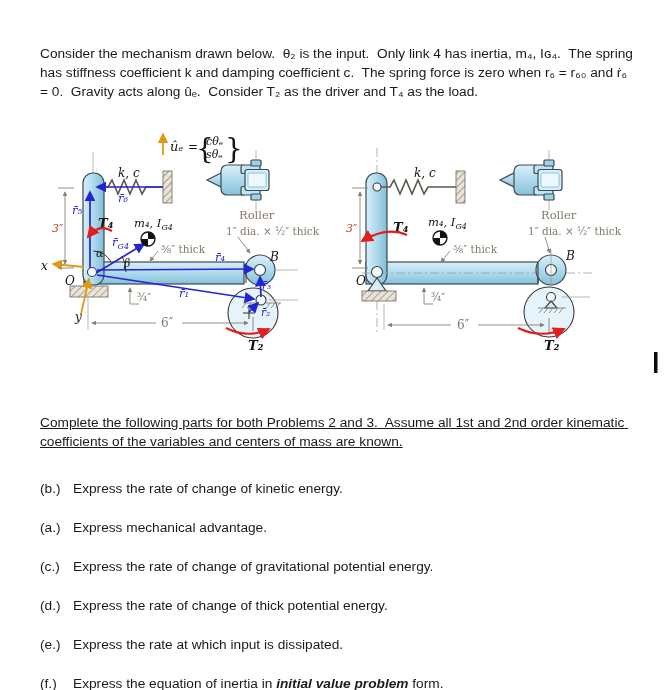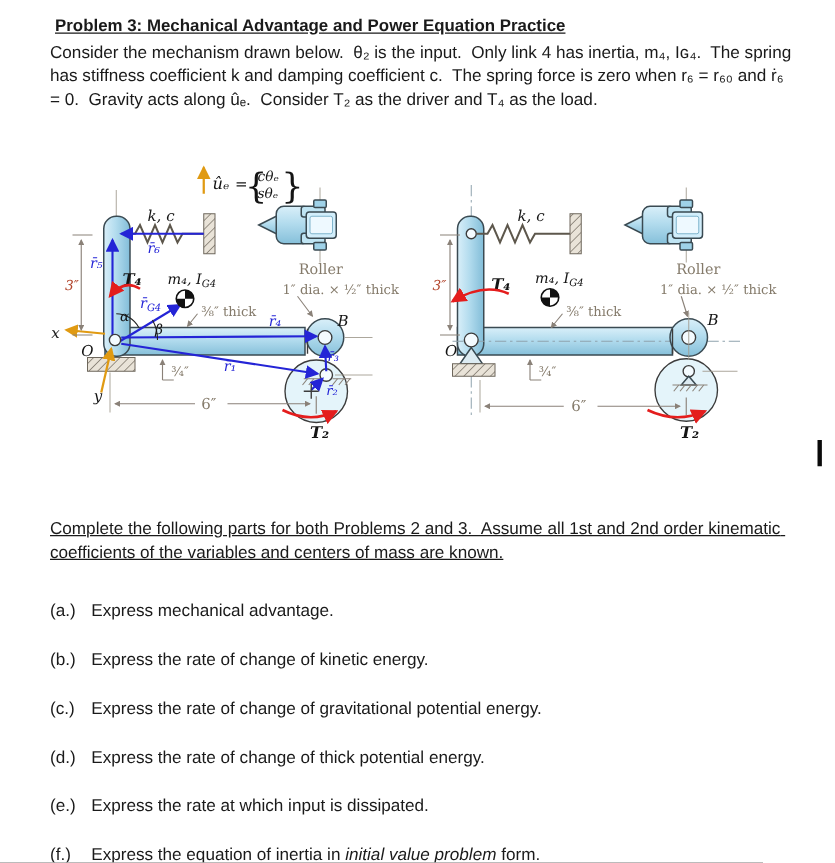--- a/index.html
+++ b/index.html
@@ -8,26 +8,26 @@
     font-family:"Liberation Sans", sans-serif; color:#1a1a1a; overflow:hidden;
   }
   .title{
     position:absolute; left:44px; top:13px; font-size:13.5px; font-weight:bold;
     text-decoration:underline; letter-spacing:0px; white-space:pre-wrap;
   }
   .para{
     position:absolute; left:40px; width:597px; font-size:13.7px; line-height:19px;
     white-space:pre-wrap;
   }
-  .intro{ top:32px; }
+  .intro{ top:44px; }
   .closing{ top:413px;text-decoration:underline; }
   .tasks{ position:absolute; left:40px; top:479px; width:600px; }
   .task{ font-size:13.7px; line-height:19px; margin-bottom:20px; white-space:pre-wrap; }
   .task .tlabel{ display:inline-block; width:33px; }
-  .task .it{ font-style:italic; }
+  .task .it{ font-style:italic;font-weight:bold; }
   svg{ position:absolute; left:0; top:120px; }
   
   .math{ font-family:"DejaVu Serif", serif; font-style:italic; fill:#141414; }
   .mbold{ font-weight:bold; }
   .blue{ fill:#2424d6; }
   .dimt{ font-family:"DejaVu Serif", serif; font-style:normal; fill:#847a6a; }
   .rust{ fill:#b2452c; }
   .vec{ stroke:#2424d6; stroke-width:1.7; fill:none; }
   .redln{ stroke:#e41d1d; stroke-width:2.1; fill:none; }
   .orln{ stroke:#e09a12; stroke-width:1.8; fill:none; }
@@ -37,21 +37,20 @@
   .cline{ stroke:#8fa3ad; stroke-width:0.8; stroke-dasharray:9 3 2 3; fill:none; }
   .outl{ stroke:#3a4a52; stroke-width:1.2; }
   .arc{ stroke:#222; stroke-width:0.9; fill:none; }
   .cursor{ fill:#0a0a0a; }
 </style>
 </head>
 <body>
 
 <div class="page">
 
-  <div class="title">Problem 3: Mechanical Advantage and Power Equation Practice</div>
   <div class="para intro">Consider the mechanism drawn below.  θ₂ is the input.  Only link 4 has inertia, m₄, Iɢ₄.  The spring has stiffness coefficient k and damping coefficient c.  The spring force is zero when r₆ = r₆₀ and ṙ₆ = 0.  Gravity acts along ûₑ.  Consider T₂ as the driver and T₄ as the load.</div>
 
   <svg width="668" height="262" viewBox="0 0 668 262">
     <defs>
       <linearGradient id="lgV" x1="0" y1="0" x2="1" y2="0">
         <stop offset="0" stop-color="#d9eff9"></stop>
           <stop offset="0.45" stop-color="#b3dcee"></stop>
           <stop offset="1" stop-color="#82bdd8"></stop>
       </linearGradient>
       <linearGradient id="lgH" x1="0" y1="0" x2="0" y2="1">
@@ -278,21 +277,21 @@
       <text class="math" x="566" y="140" font-size="12">B</text>
       <use href="#clevis" transform="translate(500,37)"></use>
     </g>
 
     <rect x="654" y="232" width="3.5" height="21" class="cursor"></rect>
   </svg>
 
   <div class="para closing">Complete the following parts for both Problems 2 and 3.  Assume all 1st and 2nd order kinematic coefficients of the variables and centers of mass are known.</div>
 
   <div class="tasks">
+    <div class="task"><span class="tlabel">(b.)</span><span>Express the rate of change of kinetic energy.</span></div>
     <div class="task"><span class="tlabel">(a.)</span><span>Express mechanical advantage.</span></div>
-    <div class="task"><span class="tlabel">(b.)</span><span>Express the rate of change of kinetic energy.</span></div>
     <div class="task"><span class="tlabel">(c.)</span><span>Express the rate of change of gravitational potential energy.</span></div>
     <div class="task"><span class="tlabel">(d.)</span><span>Express the rate of change of thick potential energy.</span></div>
     <div class="task"><span class="tlabel">(e.)</span><span>Express the rate at which input is dissipated.</span></div>
     <div class="task"><span class="tlabel">(f.)</span><span>Express the equation of inertia in </span><span class="it">initial value problem</span><span> form.</span></div>
   </div>
 
 </div>
 
 </body></html>

